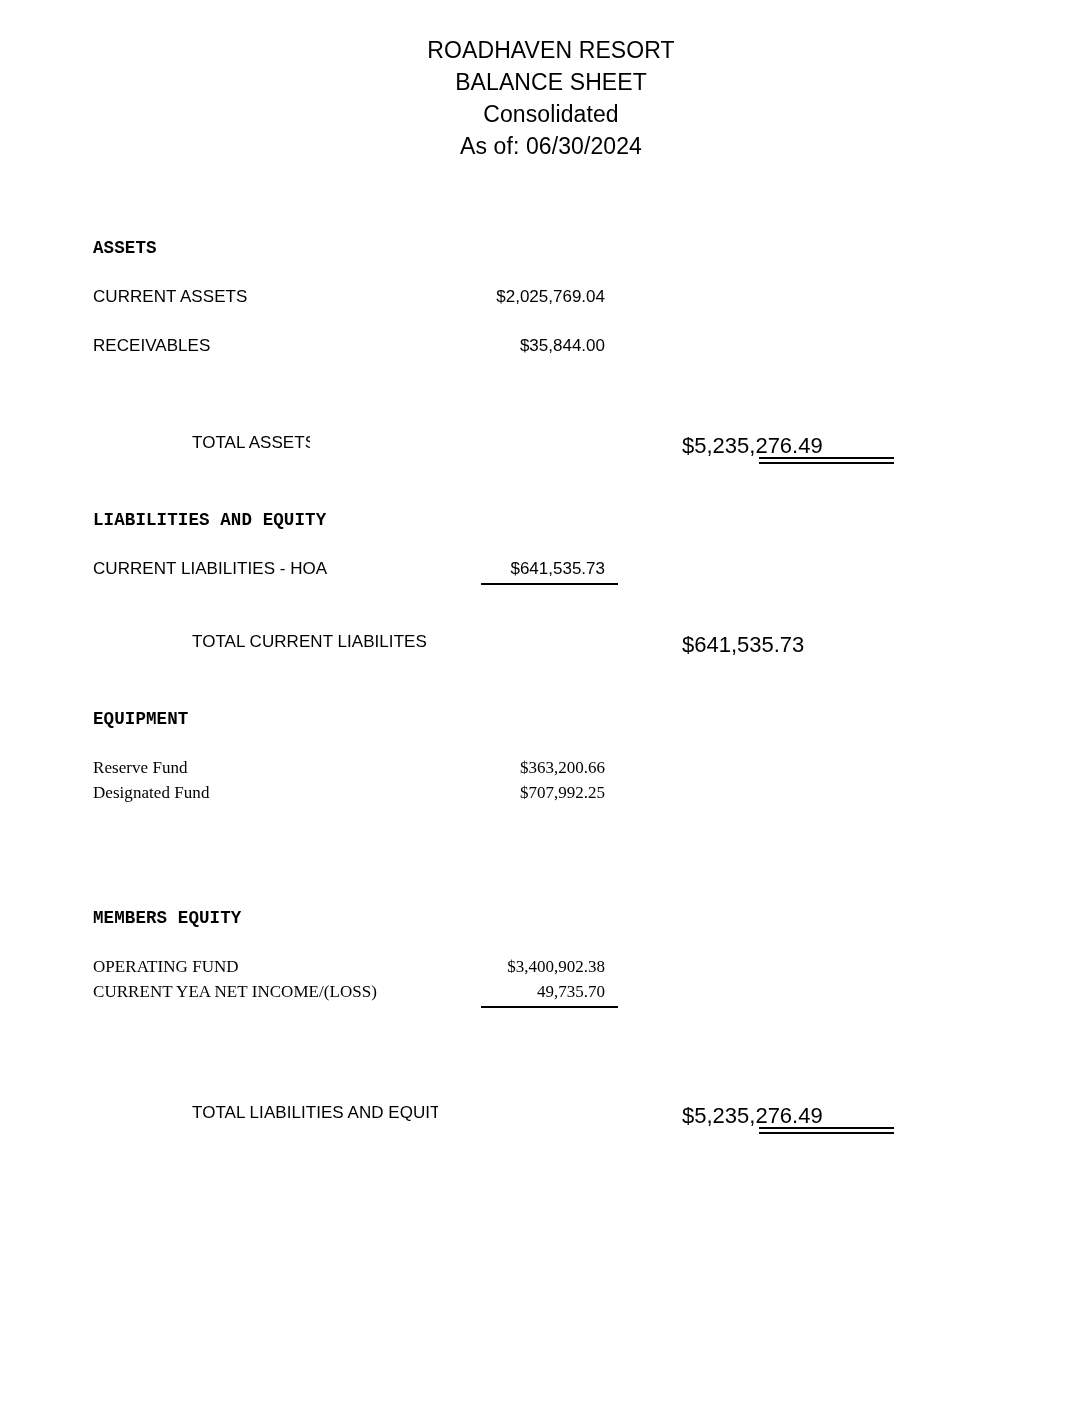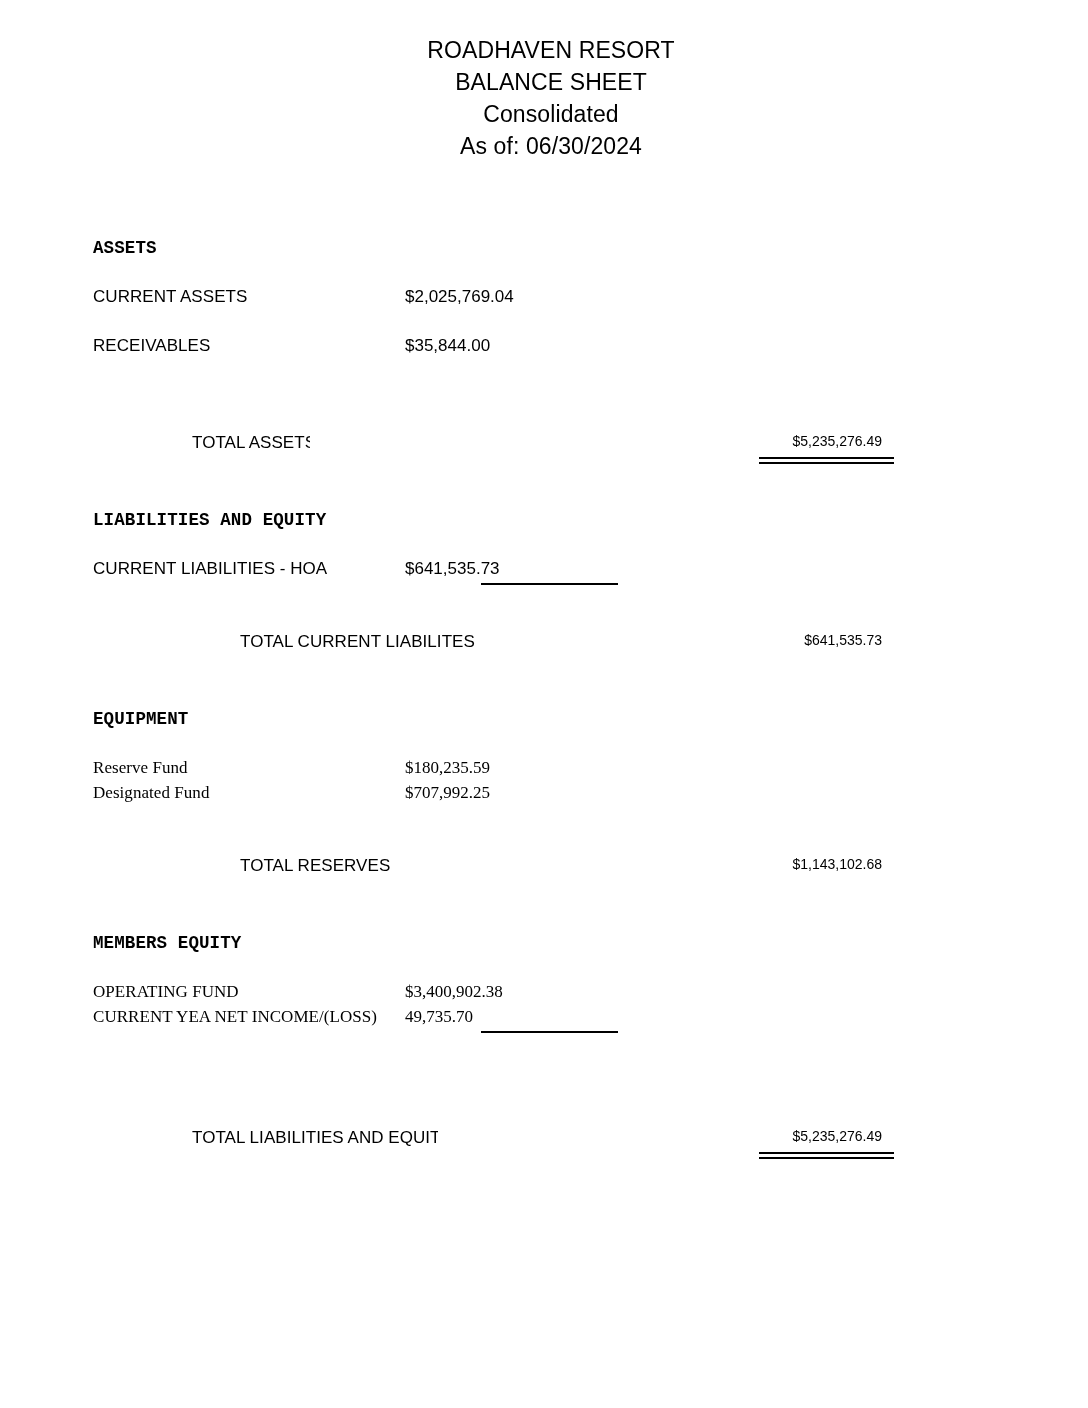--- a/index.html
+++ b/index.html
@@ -73,40 +73,39 @@
     overflow: hidden;
   }
   .label.clip-tle {
     left: 192px;
     width: 246px;
     overflow: hidden;
   }
 
   .label.indent {
     left: 192px;
-    margin-left: 48px;
   }
 
   
   .val-a {
     position: absolute;
     top: 0;
     left: 405px;
     width: 200px;
-    text-align: left;
+    text-align: right;
     font-size: 17px;
     white-space: nowrap;
   }
   .val-b {
     position: absolute;
     top: 0;
     left: 682px;
     width: 200px;
-    text-align: right;
-    font-size: 14px;
+    text-align: left;
+    font-size: 22px;
     white-space: nowrap;
   }
 
   
   .rule-a {
     position: absolute;
     left: 481px;
     width: 137px;
     border-top: 2px solid #000;
     top: 24px;
@@ -184,32 +183,28 @@
   </div>
   <div class="gap-lg"></div>
 
   <div class="row">
     <div class="section-head">EQUIPMENT</div>
   </div>
   <div class="gap-sm"></div>
 
   <div class="row tight">
     <div class="label">Reserve Fund</div>
-    <div class="val-a">$180,235.59</div>
+    <div class="val-a">$363,200.66</div>
   </div>
   <div class="row tight">
     <div class="label">Designated Fund</div>
     <div class="val-a">$707,992.25</div>
   </div>
   <div class="gap-md"></div>
 
-  <div class="row">
-    <div class="label indent">TOTAL RESERVES</div>
-    <div class="val-b">$1,143,102.68</div>
-  </div>
   <div class="gap-lg"></div>
 
   <div class="row">
     <div class="section-head">MEMBERS EQUITY</div>
   </div>
   <div class="gap-sm"></div>
 
   <div class="row tight">
     <div class="label">OPERATING FUND</div>
     <div class="val-a">$3,400,902.38</div>

